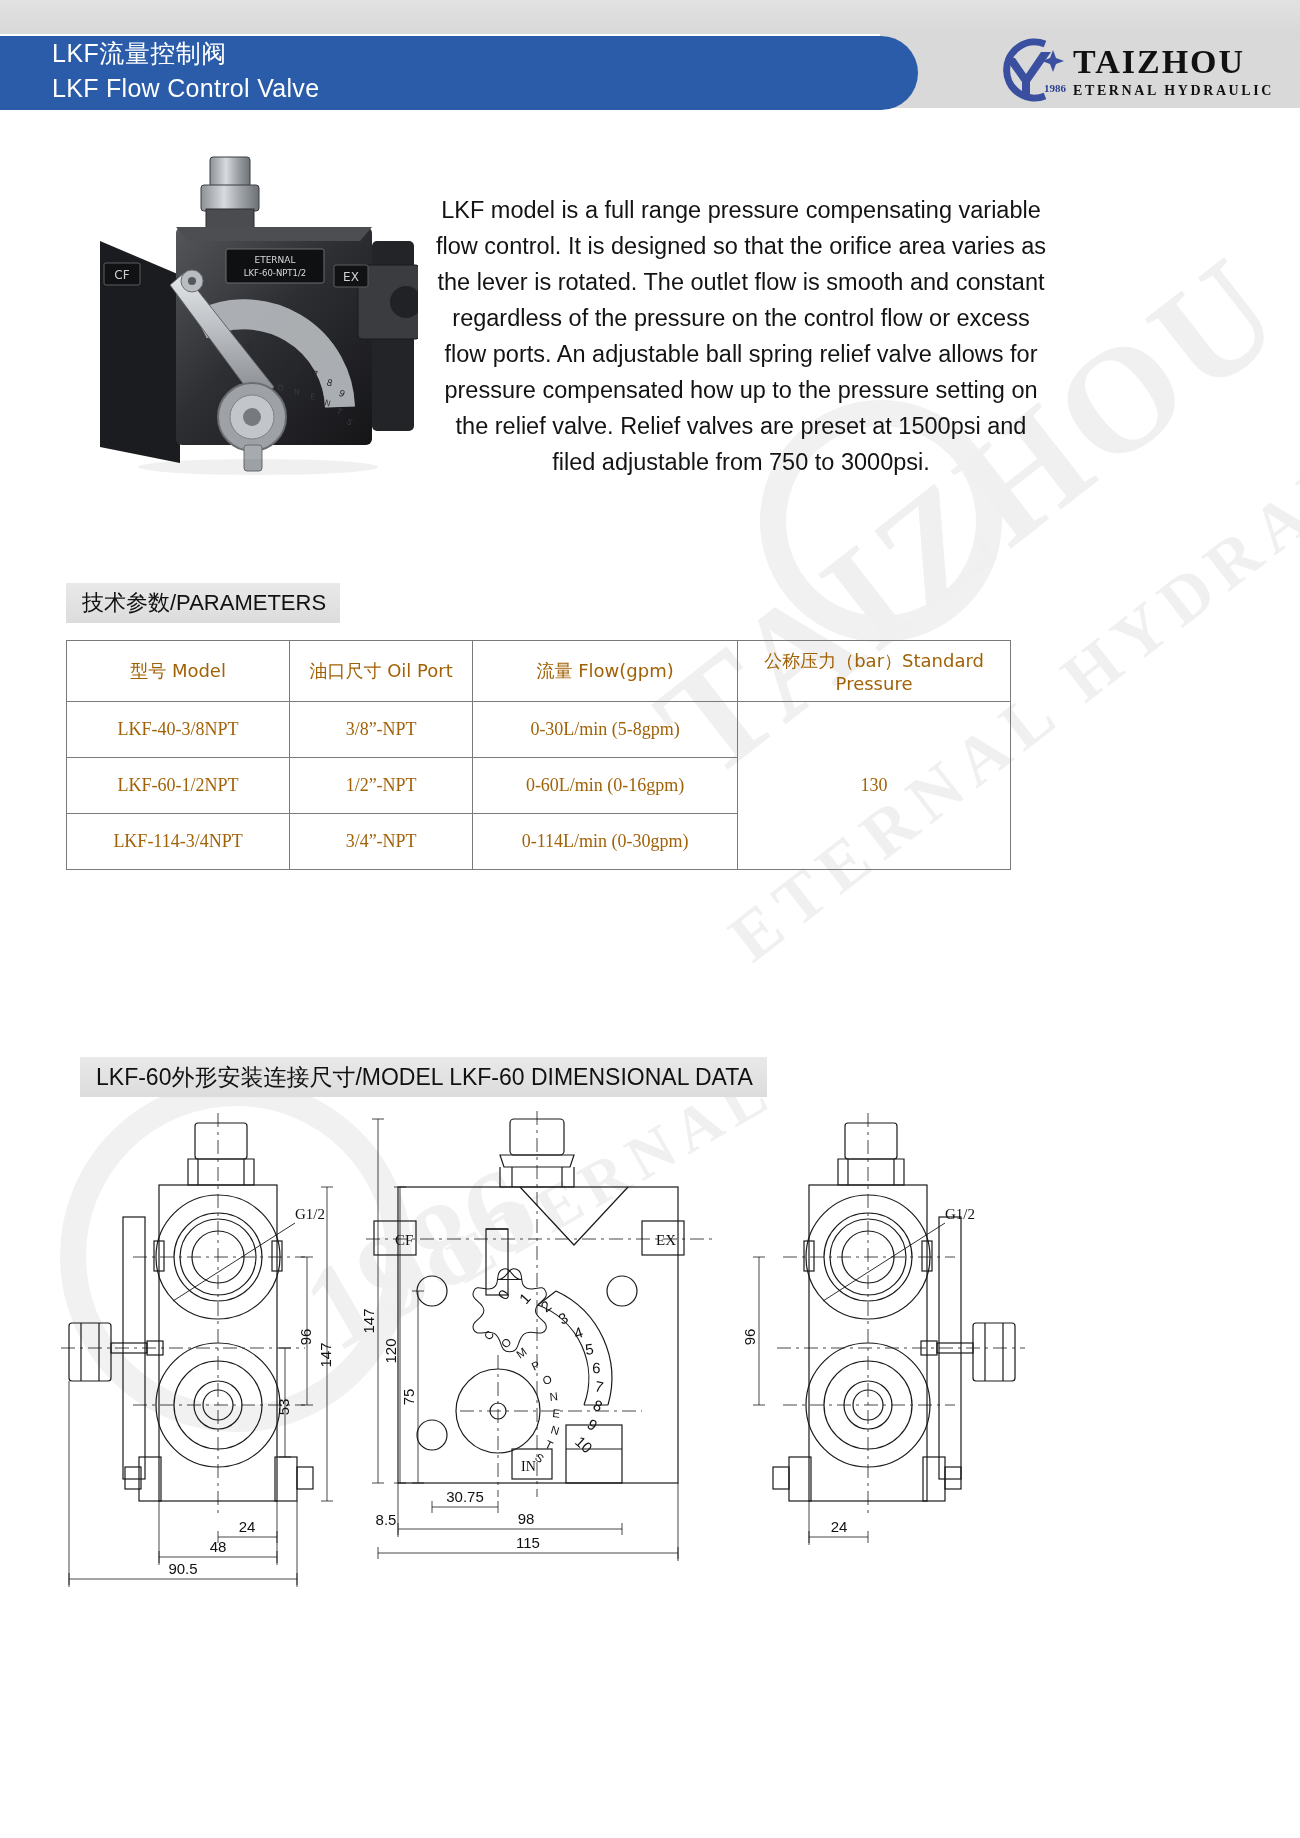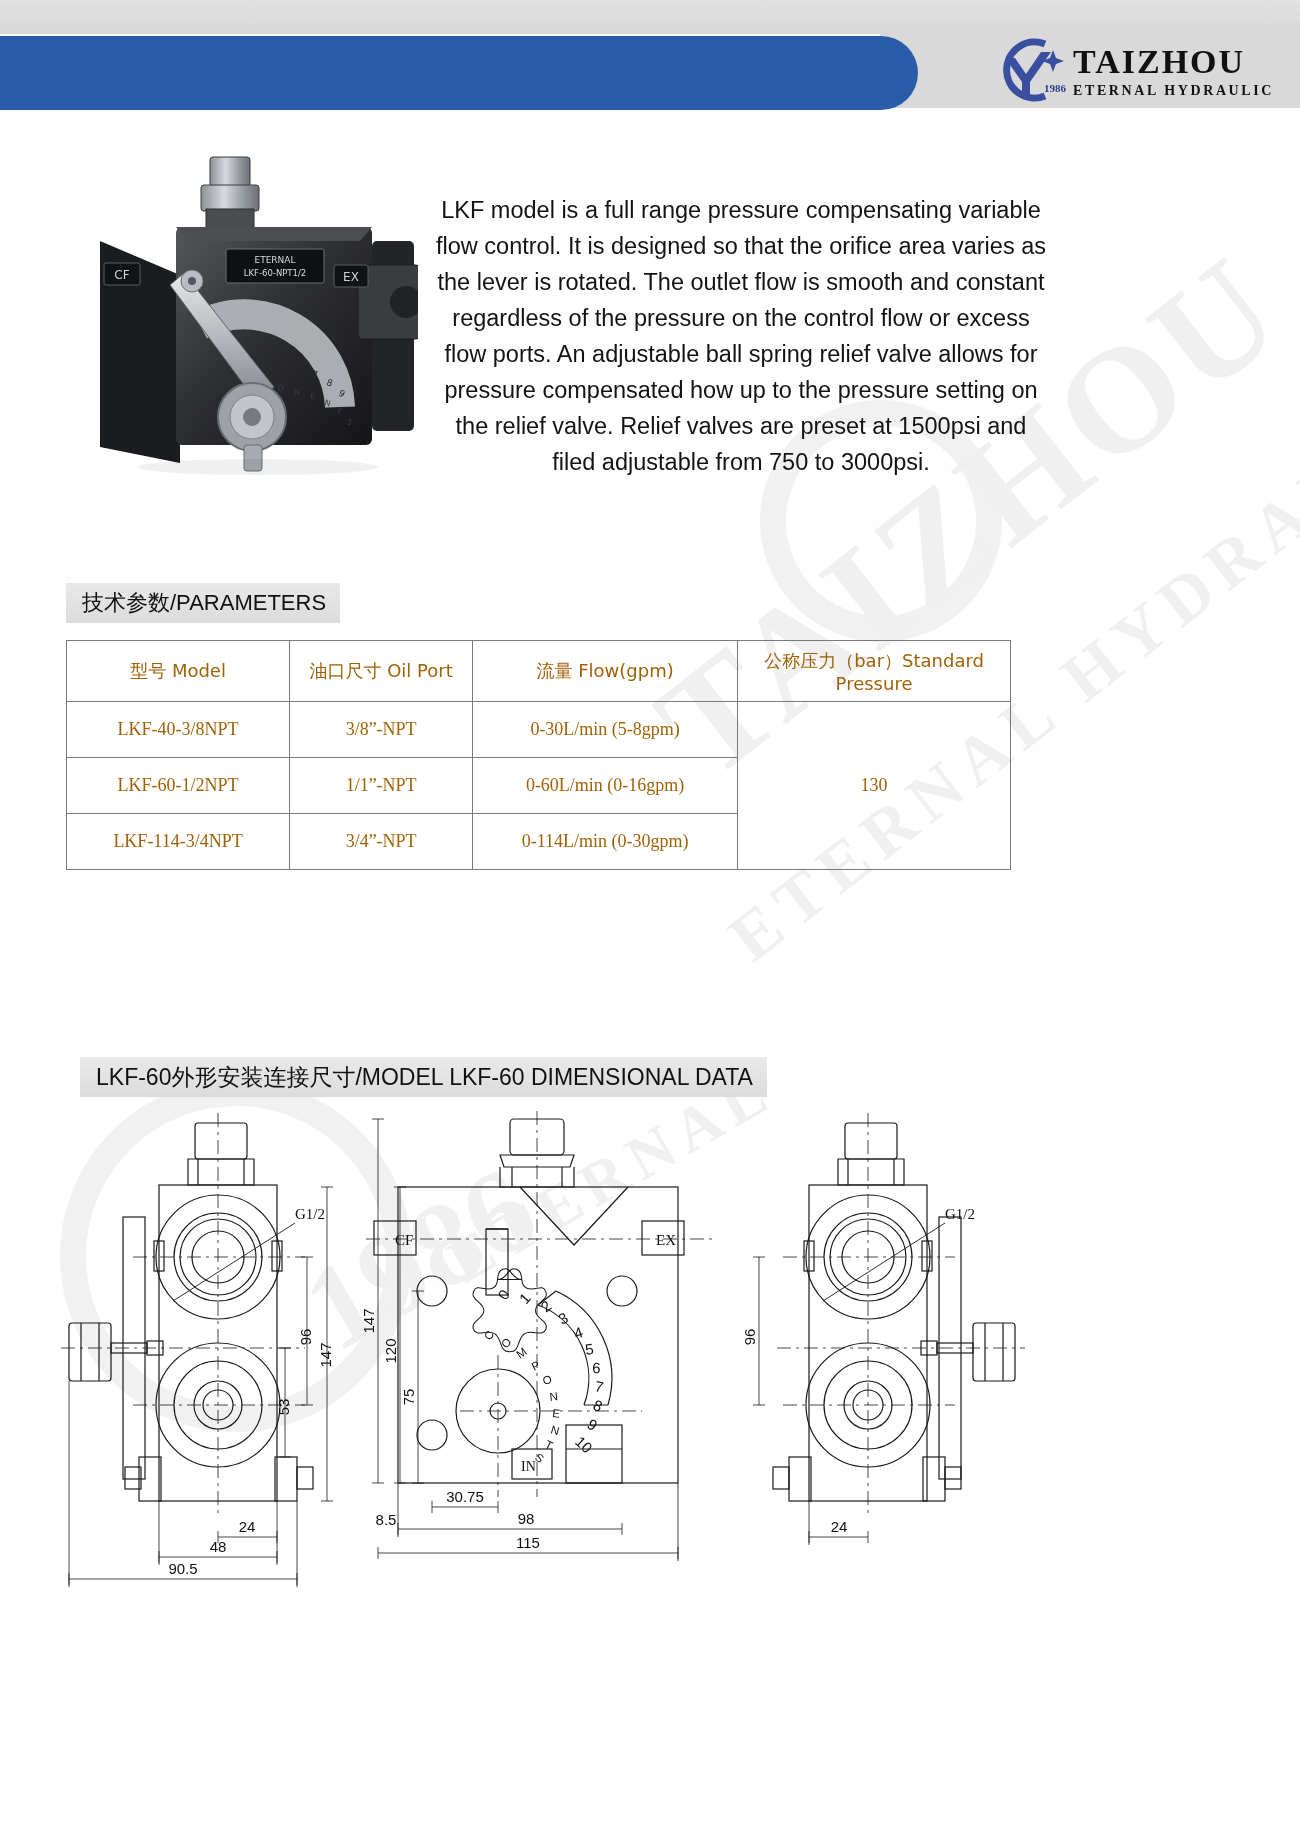--- a/index.html
+++ b/index.html
@@ -130,20 +130,24 @@
   <div class="wm-text wm3">1986</div>
   <div class="wm-text wm4">ETERNAL</div>
 </div>
 
 <div class="topstrip"></div>
 
 <div class="header">
   <div class="header-bg"></div>
   <div class="header-blue"></div>
 
+  <div class="header-titles">
+    <div class="t1">LKF流量控制阀</div>
+    <div class="t2">LKF Flow Control Valve</div>
+  </div>
 
   <div class="logo">
     <div class="logo-mark">
       <svg width="86" height="74" viewBox="0 0 86 74">
         <path d="M64 10 A28 28 0 1 0 64 62" fill="none" stroke="#3a4fa0" stroke-width="7"></path>
         <path d="M24 24 L41 48 L41 62 L49 62 L49 48 L70 18 L60 18 L45 40 L34 24 Z" fill="#3a4fa0"></path>
         <path d="M69 24 l3 -8 l3 8 l8 3 l-8 3 l-3 8 l-3 -8 l-8 -3 z" fill="#3a4fa0"></path>
       </svg>
       <span class="logo-year">1986</span>
     </div>
@@ -260,21 +264,21 @@
       </tr>
 
       <tr>
         <td>LKF-40-3/8NPT</td>
         <td>3/8”-NPT</td>
         <td>0-30L/min (5-8gpm)</td>
         <td rowspan="3">130</td>
       </tr>
       <tr>
         <td>LKF-60-1/2NPT</td>
-        <td>1/1”-NPT</td>
+        <td>1/2”-NPT</td>
         <td>0-60L/min (0-16gpm)</td>
       </tr>
       <tr>
         <td>LKF-114-3/4NPT</td>
         <td>3/4”-NPT</td>
         <td>0-114L/min (0-30gpm)</td>
       </tr>
     </tbody>
   </table>
 </div>

